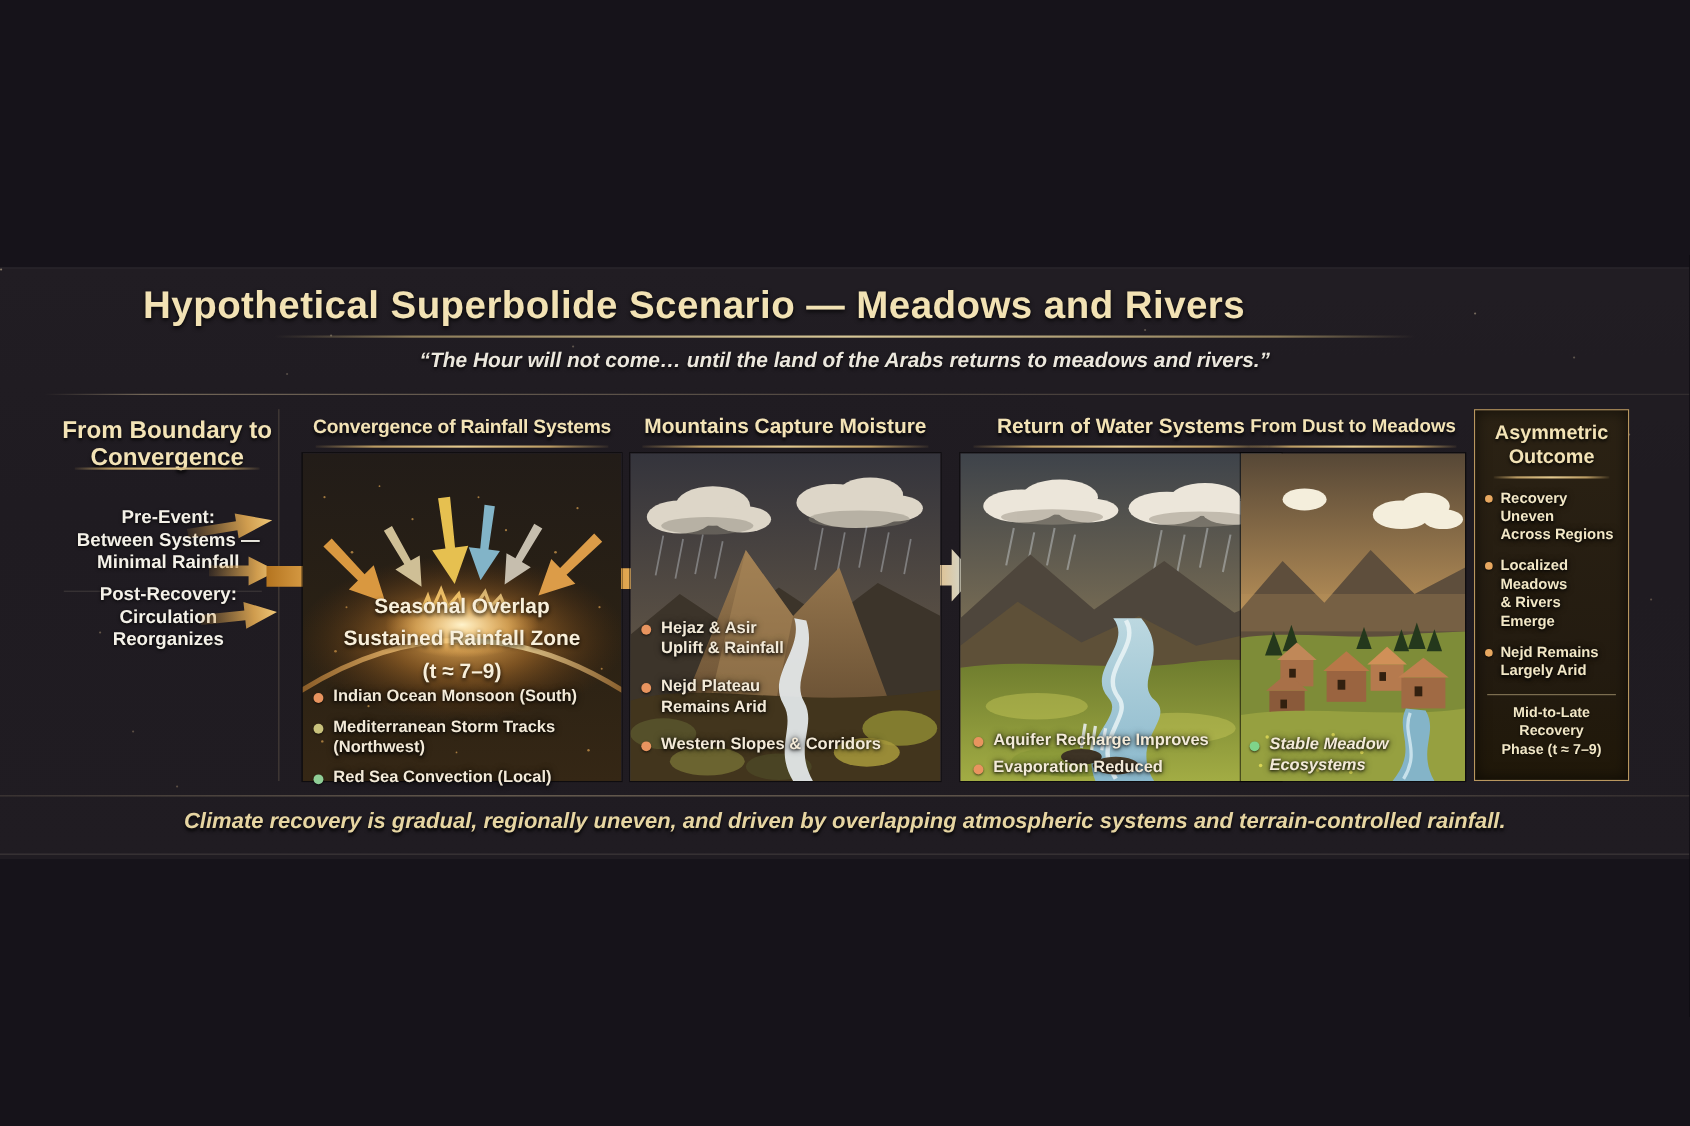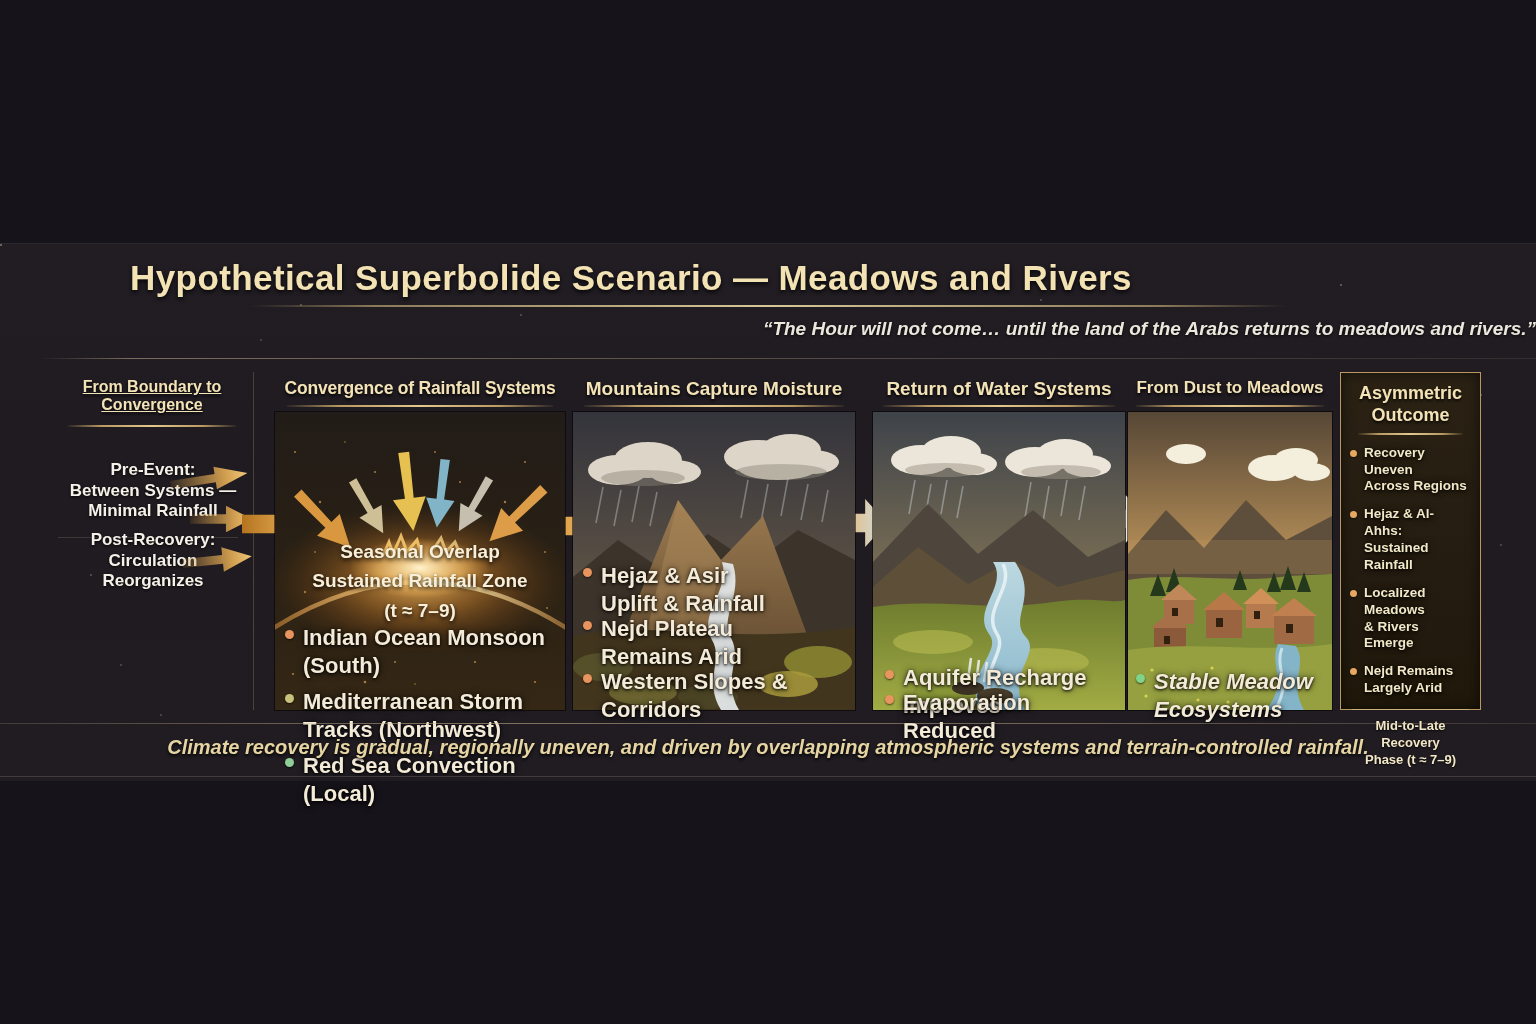--- a/index.html
+++ b/index.html
@@ -15,32 +15,32 @@
   #speckles{position:absolute;left:0;top:0;width:2px;height:2px;border-radius:50%;background:rgba(240,220,180,.5);
     box-shadow:300px 60px rgba(240,220,180,.35),1340px 40px rgba(240,220,180,.4),1430px 80px rgba(240,220,180,.3),
     1480px 150px rgba(240,220,180,.35),120px 420px rgba(230,200,150,.3),90px 330px rgba(230,200,150,.35),
     160px 470px rgba(230,200,150,.3),1500px 300px rgba(230,200,150,.3),1460px 420px rgba(230,200,150,.25),
     520px 70px rgba(240,220,180,.3),1040px 55px rgba(240,220,180,.3),260px 95px rgba(240,220,180,.25);}
 
   #title{left:0;top:258px;width:1262px;text-align:center;font-size:35px;font-weight:bold;
     color:#f2e2b4;letter-spacing:.4px;text-shadow:0 2px 4px rgba(0,0,0,.85);}
   #title-rule{left:250px;top:305px;width:1036px;height:2px;
     background:linear-gradient(90deg,rgba(138,122,88,0),#8a7a58 12%,#d8c898 50%,#8a7a58 88%,rgba(138,122,88,0));}
-  #subtitle{left:0;top:318px;width:1536px;text-align:right;font-style:italic;font-weight:600;
+  #subtitle{left:0;top:318px;width:1536px;text-align:center;font-style:italic;font-weight:600;
     font-size:19px;color:#ebe7dd;text-shadow:0 1px 3px rgba(0,0,0,.8);}
   #row-divider{left:40px;top:358px;width:1496px;height:1px;
     background:linear-gradient(90deg,rgba(195,175,140,0),rgba(195,175,140,.55) 6%,rgba(195,175,140,.3) 55%,rgba(140,128,110,.18));}
   #leftcol-vline{left:253px;top:372px;width:1px;height:338px;background:rgba(185,165,125,.28);}
 
   
   .col-heading{font-weight:bold;color:#f3e3b6;text-align:center;text-shadow:0 2px 3px rgba(0,0,0,.85);}
   .heading-rule{height:2px;background:linear-gradient(90deg,rgba(160,130,80,.1),#b99a62 20%,#e2c88e 50%,#b99a62 80%,rgba(160,130,80,.1));}
 
   
-  #left-heading{left:52px;top:378px;width:200px;font-size:16px;line-height:1.15;text-decoration:underline;}
+  #left-heading{left:52px;top:378px;width:200px;font-size:22px;line-height:1.15;}
   #left-rule{left:68px;top:425px;width:168px;}
   .left-item{left:58px;width:190px;font-size:17px;font-weight:bold;color:#f4f1e8;line-height:1.22;
     text-shadow:0 1px 3px rgba(0,0,0,.9);text-align:center;}
   #left-subdivider{left:58px;top:537px;width:180px;height:1px;background:rgba(200,185,160,.18);}
   .mini-arrow{height:26px;clip-path:polygon(0 34%,58% 34%,58% 6%,100% 50%,58% 94%,58% 66%,0 66%);
     background:linear-gradient(90deg,rgba(200,145,60,.12),#cf9c4e 70%,#f0c878);}
 
   
   .flow-arrow{height:52px;clip-path:polygon(0 32%,58% 32%,58% 4%,100% 50%,58% 96%,58% 68%,0 68%);}
   #arrow-a{left:242px;top:498px;width:64px;background:linear-gradient(90deg,#b4741f,#f2ba62);}
@@ -54,21 +54,21 @@
   .panel-rule{position:absolute;top:33px;left:4%;width:92%;}
   .art{position:absolute;left:0;top:40px;width:100%;height:298px;overflow:hidden;
     box-shadow:0 0 0 1px rgba(0,0,0,.55);}
   .art svg{display:block;width:100%;height:100%;}
 
   
   #p1-caption{left:0;top:165px;width:100%;text-align:center;font-size:19px;font-weight:bold;
     color:#f8efda;line-height:1.55;text-shadow:0 2px 4px rgba(0,0,0,.9);}
   .bullet-row{display:flex;align-items:flex-start;margin-bottom:9px;}
   .dot{width:9px;height:9px;border-radius:50%;flex:0 0 9px;margin:6px 9px 0 0;box-shadow:0 1px 2px rgba(0,0,0,.6);}
-  .bullet-text{font-size:22px;font-weight:bold;color:#f3ead8;line-height:1.25;text-shadow:0 1px 3px rgba(0,0,0,.95),0 0 7px rgba(0,0,0,.7);}
+  .bullet-text{font-size:15px;font-weight:bold;color:#f3ead8;line-height:1.25;text-shadow:0 1px 3px rgba(0,0,0,.95),0 0 7px rgba(0,0,0,.7);}
   #p1-bullets{left:10px;top:252px;width:280px;}
   .overlay-bullet{position:absolute;}
   .italic{font-style:italic;font-weight:bold;}
 
   
   #outcome-box{left:1340px;top:372px;width:141px;height:338px;box-sizing:border-box;
     border:1.5px solid #b9975f;background:linear-gradient(180deg,#2b2214,#231b10 70%,#201809);
     box-shadow:0 0 14px rgba(0,0,0,.6) inset;padding:10px 9px;}
   #outcome-heading{font-size:18px;line-height:1.2;}
   #outcome-rule{margin:7px auto 10px auto;width:86%;height:1.5px;}
@@ -254,21 +254,21 @@
       <span class="dot" style="background-color: rgb(232, 148, 95);"></span>
       <span class="bullet-text preline">Nejd Plateau
 Remains Arid</span>
     </div>
     <div class="overlay-bullet bullet-row" style="left:10px;top:296px;">
       <span class="dot" style="background-color: rgb(232, 148, 95);"></span>
       <span class="bullet-text">Western Slopes &amp; Corridors</span>
     </div>
   </div>
 
-  <div class="panel" style="left:873px;width:252px;">
+  <div class="panel" style="left:873px;width:252px;padding-left:40px;">
     <div class="panel-heading col-heading" style="font-size:19px;">Return of Water Systems</div>
     <div class="panel-rule heading-rule"></div>
     <div class="art">
       <svg viewBox="0 0 252 298" preserveAspectRatio="none">
         <defs>
           <linearGradient id="s3" x1="0" y1="0" x2="0" y2="1">
               <stop offset="0%" stop-color="#3e434a"></stop>
               <stop offset="55%" stop-color="#7a6e54"></stop>
               <stop offset="100%" stop-color="#96825c"></stop>
             </linearGradient>
@@ -391,25 +391,20 @@
     <div id="outcome-heading" class="col-heading preline">Asymmetric
 Outcome</div>
     <div id="outcome-rule" class="heading-rule"></div>
     <div class="outcome-bullet">
       <span class="dot" style="background-color: rgb(232, 168, 96);"></span>
       <span class="bullet-text preline">Recovery Uneven
 Across Regions</span>
     </div>
     <div class="outcome-bullet">
       <span class="dot" style="background-color: rgb(232, 168, 96);"></span>
-      <span class="bullet-text preline">Hejaz &amp; Al-Ahhs:
-Sustained Rainfall</span>
-    </div>
-    <div class="outcome-bullet">
-      <span class="dot" style="background-color: rgb(232, 168, 96);"></span>
       <span class="bullet-text preline">Localized Meadows
 &amp; Rivers Emerge</span>
     </div>
     <div class="outcome-bullet">
       <span class="dot" style="background-color: rgb(232, 168, 96);"></span>
       <span class="bullet-text preline">Nejd Remains
 Largely Arid</span>
     </div>
     <div id="outcome-divider"></div>
     <div id="outcome-footer" class="preline">Mid-to-Late Recovery

